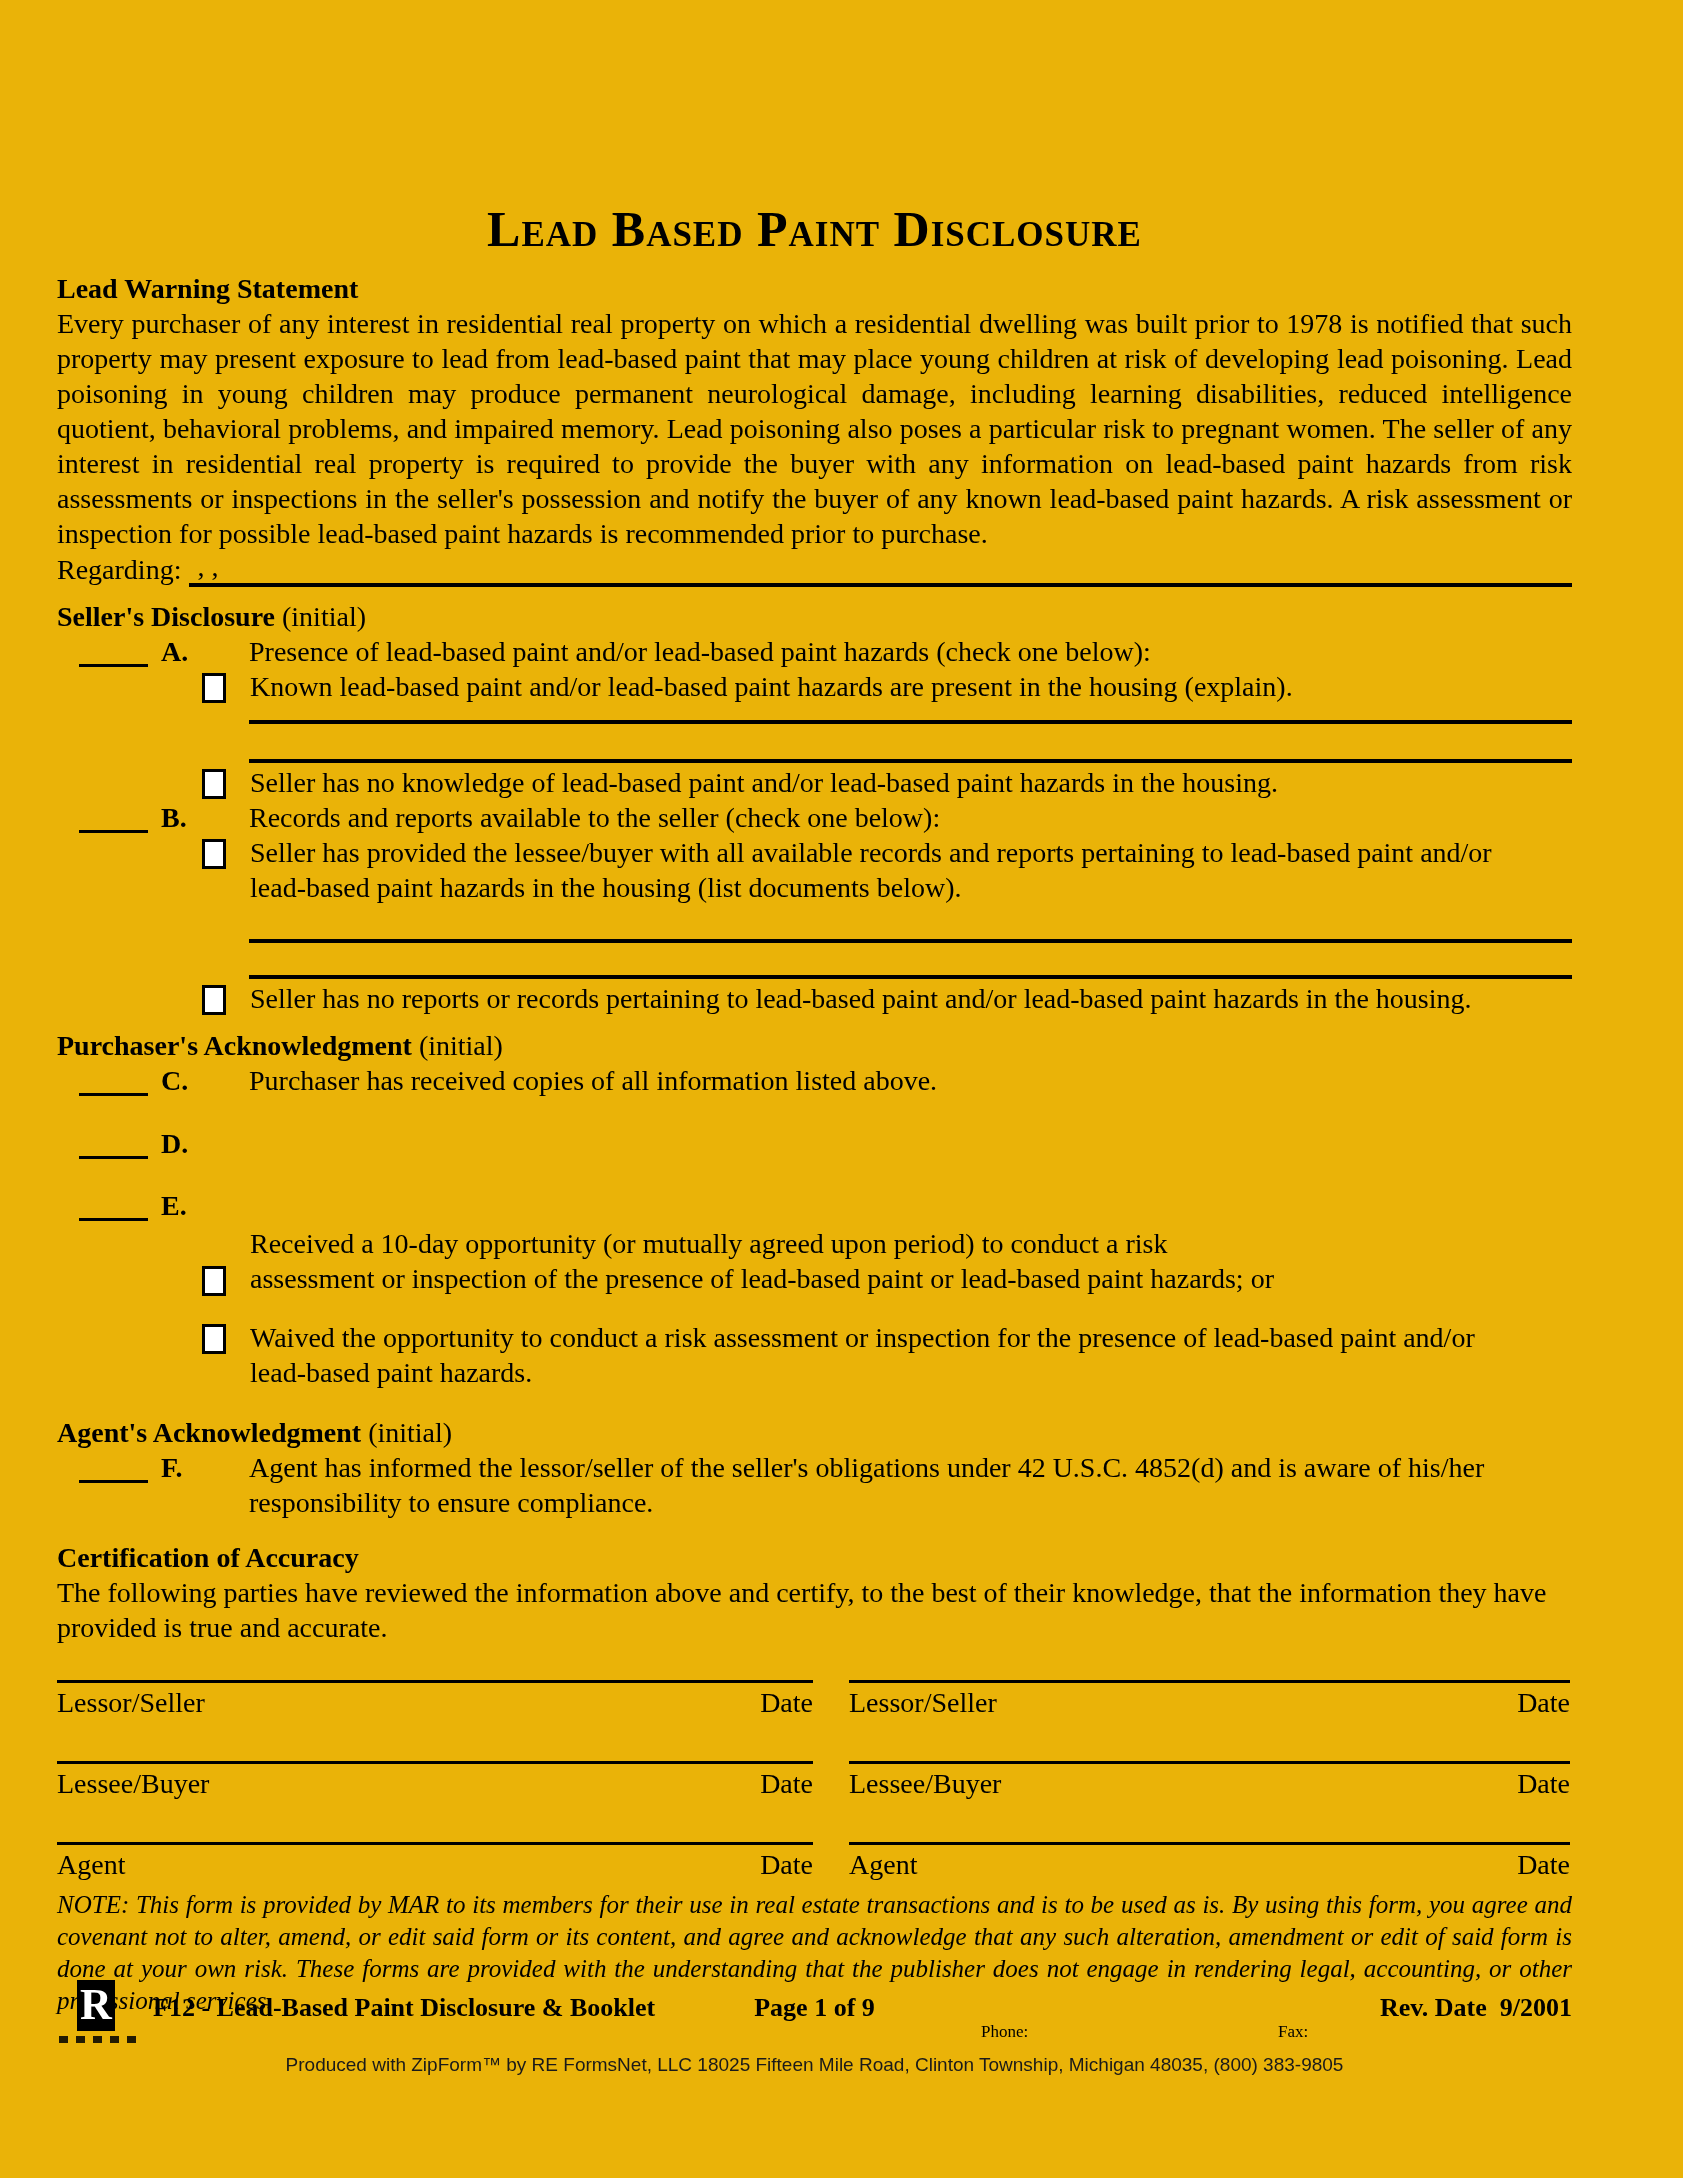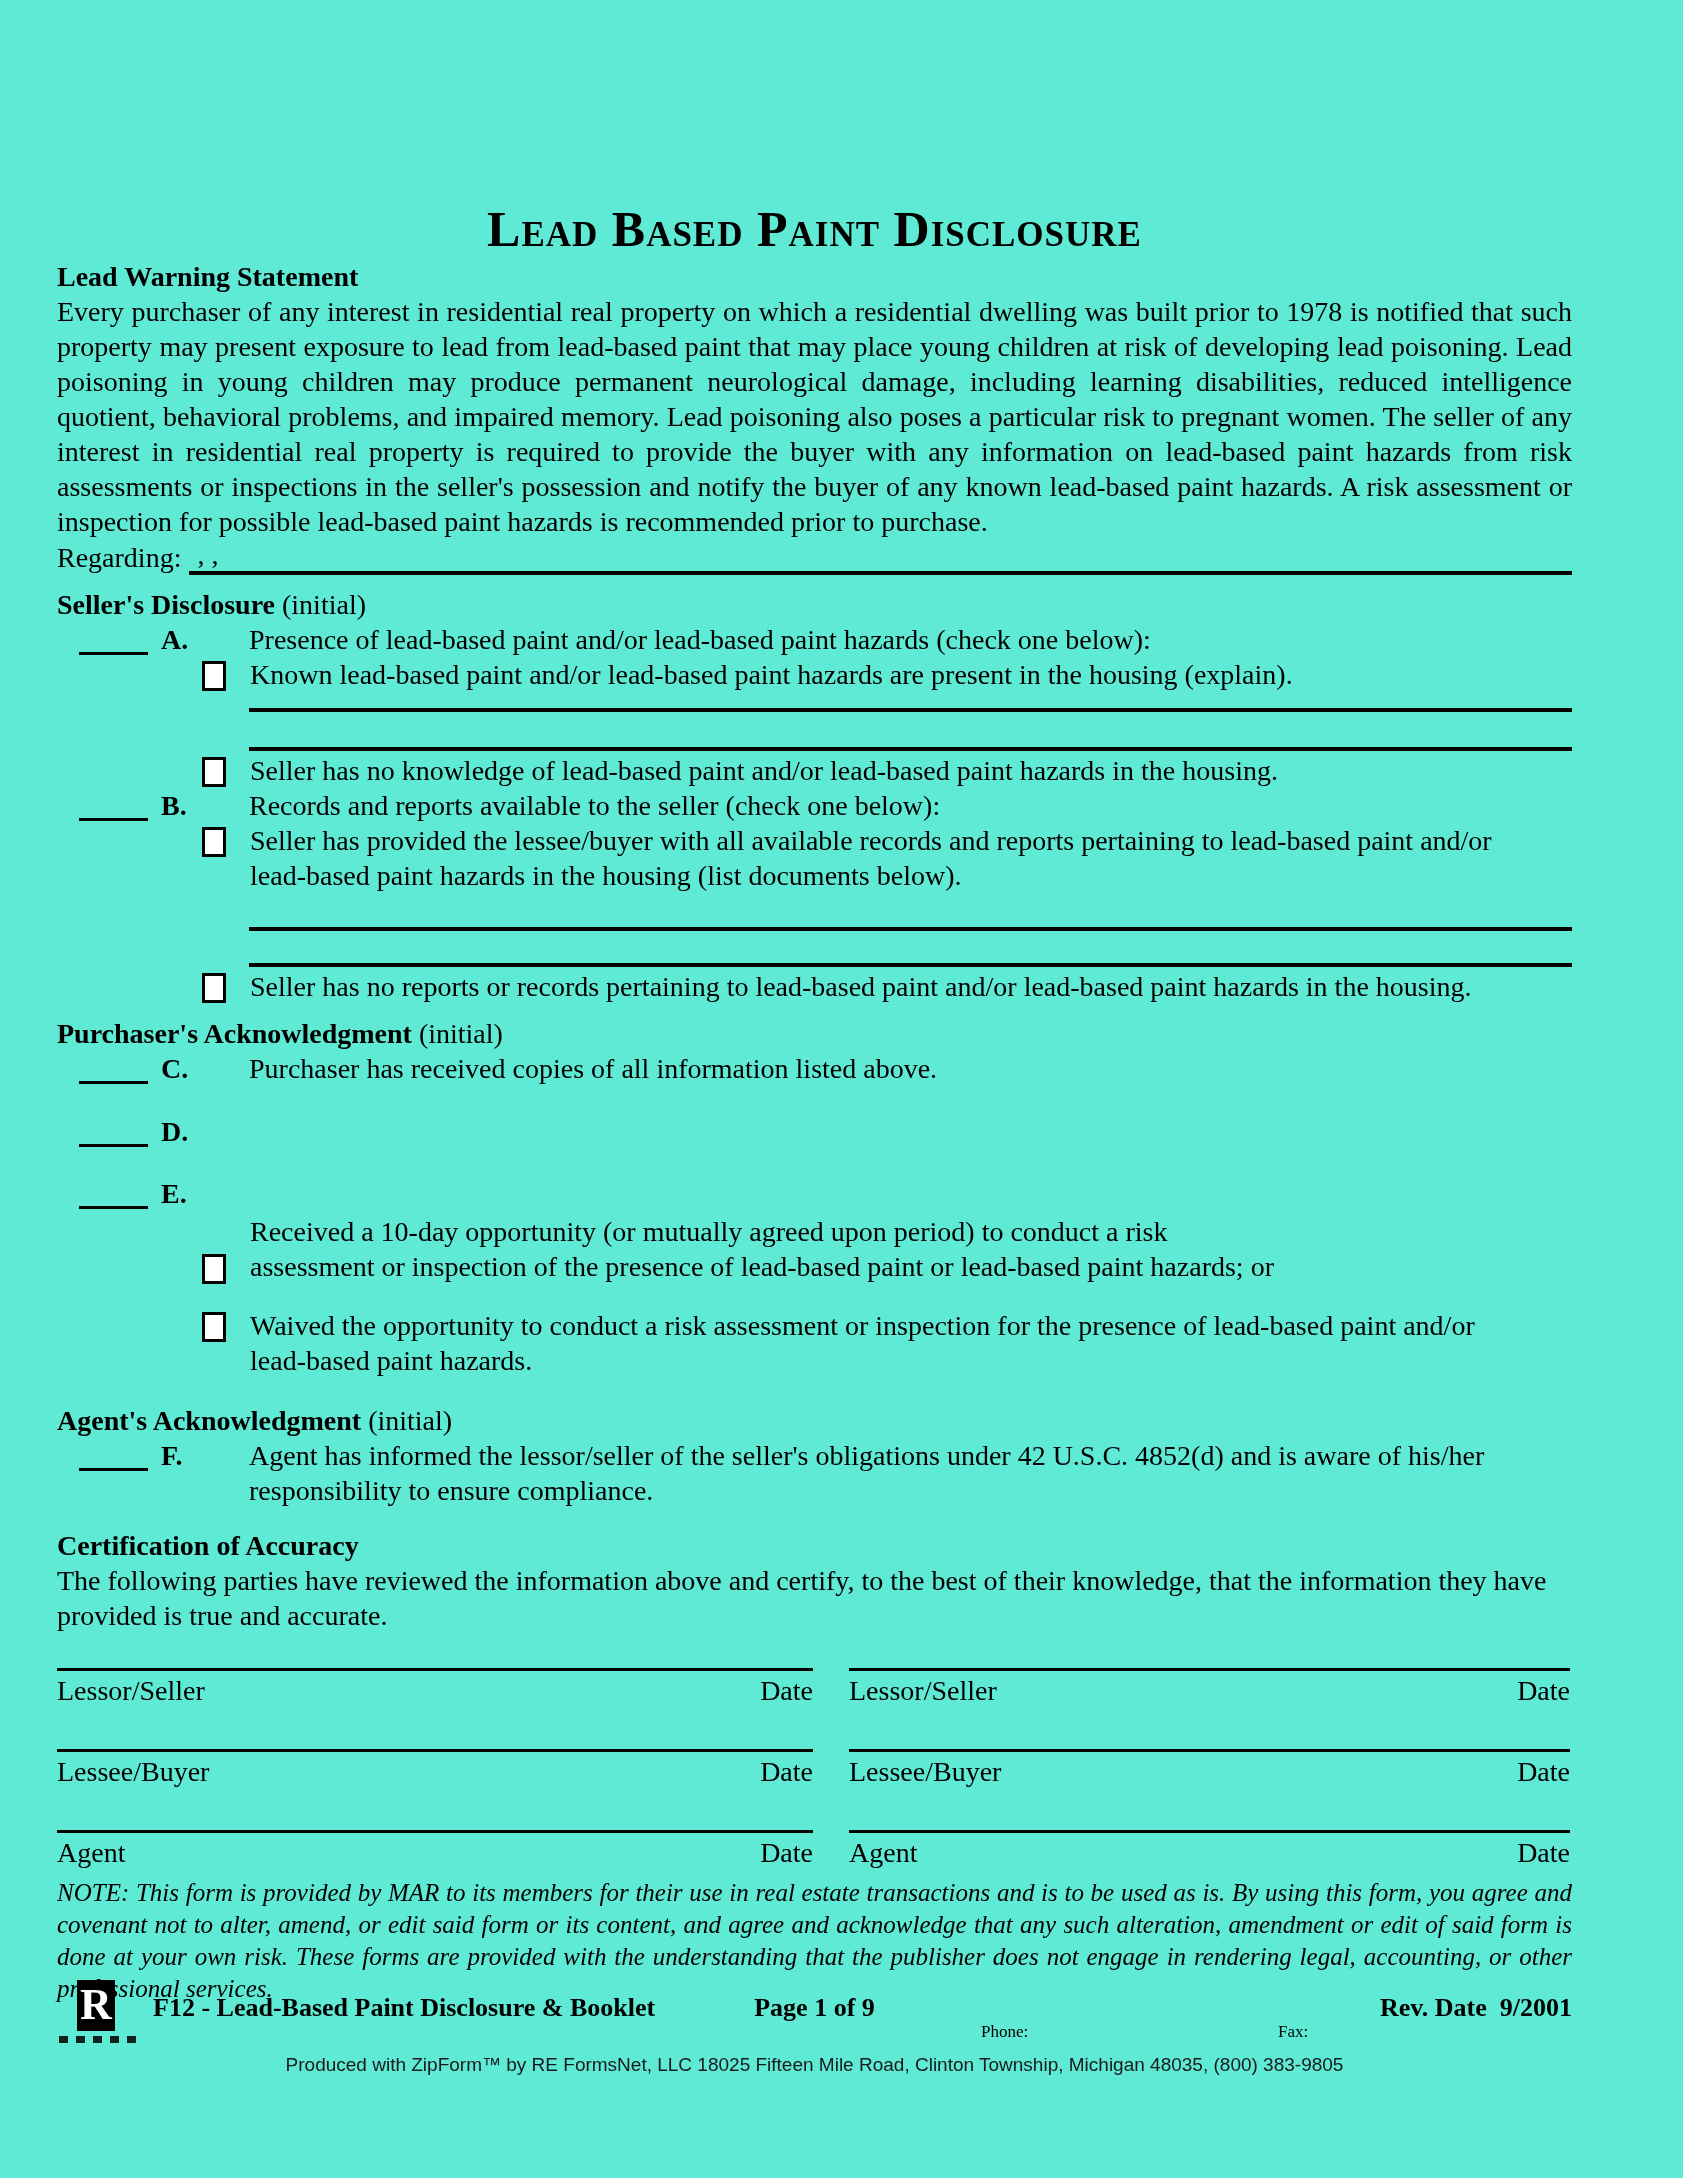--- a/index.html
+++ b/index.html
@@ -1,38 +1,38 @@
 <!DOCTYPE html>
 <html><head>
 <meta charset="utf-8">
 <style>
   html,body { margin:0; padding:0; background:#e8e8e8; }
   .page {
     position:relative;
     width:1683px; height:2178px;
     margin:0 auto;
-    background:#5eead4;
+    background:#eab308;
     color:#000;
     font-family:"Liberation Serif", serif;
     font-size:28px; line-height:35px;
     box-sizing:border-box;
     padding:0 111px 0 57px;
     overflow:hidden;
   }
   .title {
     margin:204px 0 0 0;
     text-align:center;
     font-size:50px; line-height:51px;
     font-weight:bold;
     font-variant:small-caps;
     letter-spacing:1px;
   }
   .sec-head { margin-top:12px; }
   .sec-head b { font-weight:bold; }
-  .head-lws { margin-top:4px; font-weight:bold; }
+  .head-lws { margin-top:16px; font-weight:bold; }
   .para { text-align:justify; }
   .pre { white-space:pre-line; }
 
   .regarding { display:flex; height:36px; align-items:flex-end; }
   .regarding .lbl { flex:none; margin-right:8px; }
   .regarding .fill { flex:1; border-bottom:4px solid #000; padding-left:8px; line-height:33px; }
 
   .item { display:grid; grid-template-columns:104px 88px 1fr; align-items:start; }
   .init-blank { margin-left:22px; width:69px; height:30px; border-bottom:3px solid #000; }
   .letter { font-weight:bold; }

